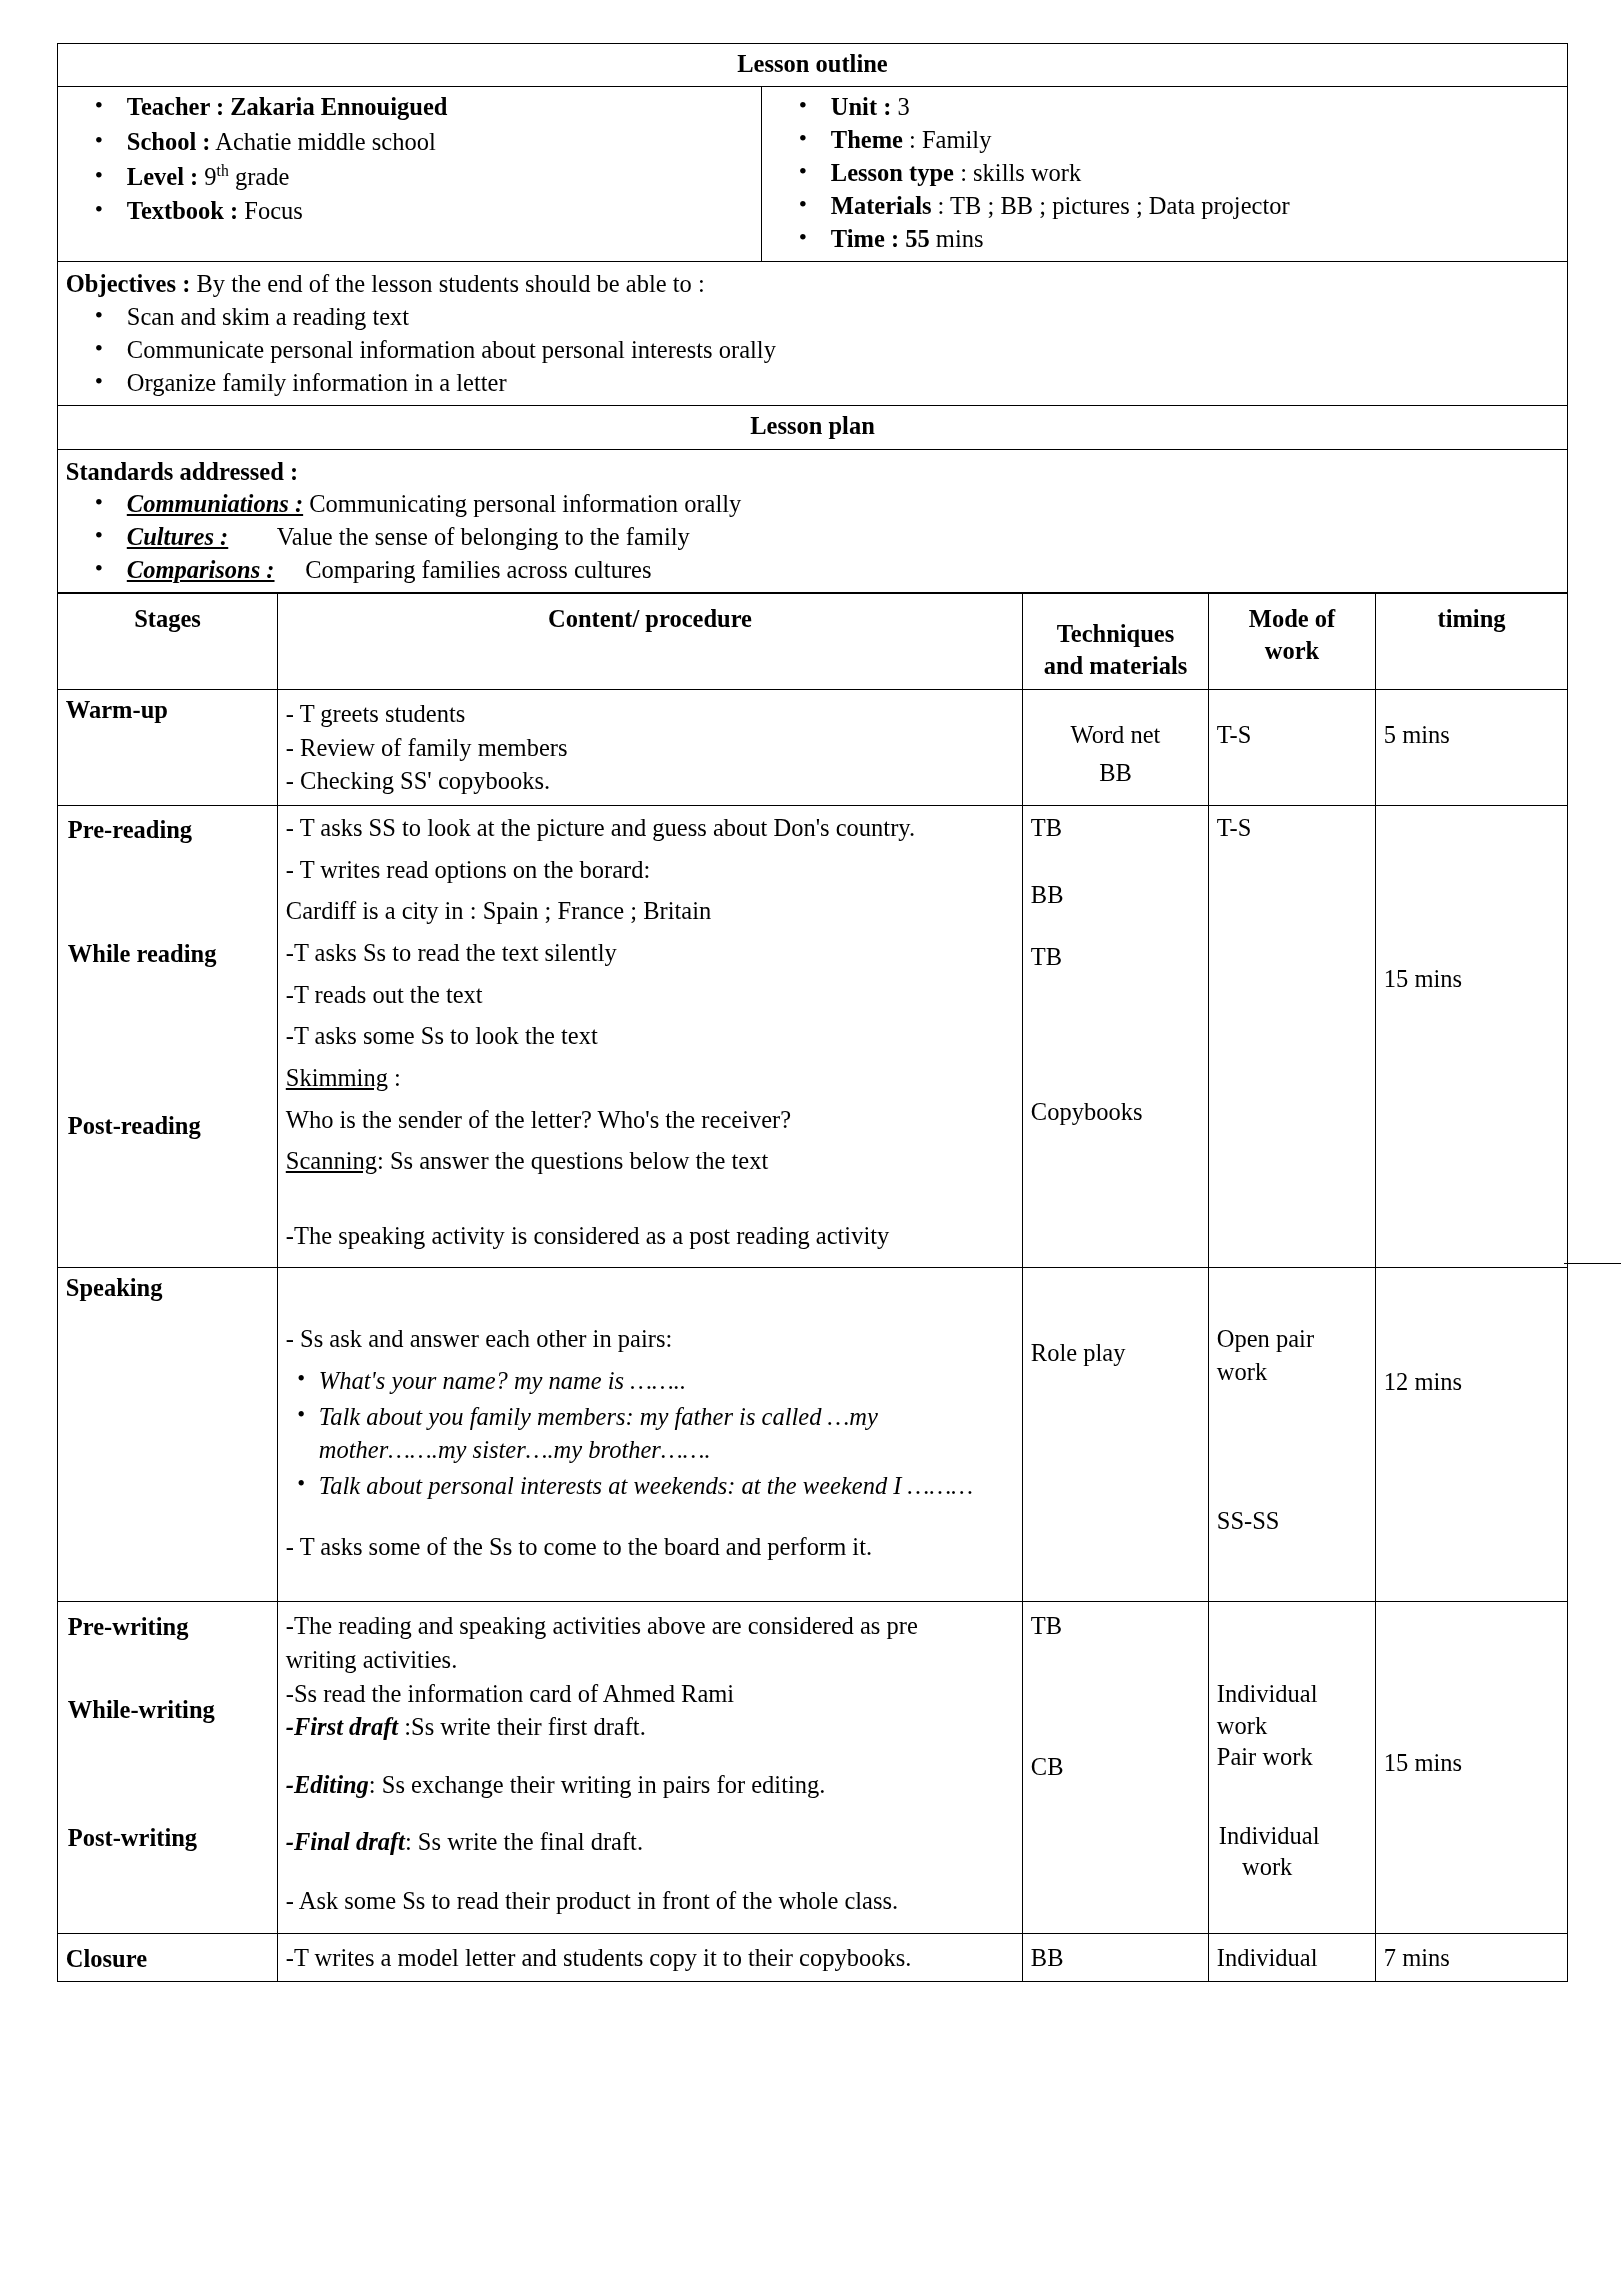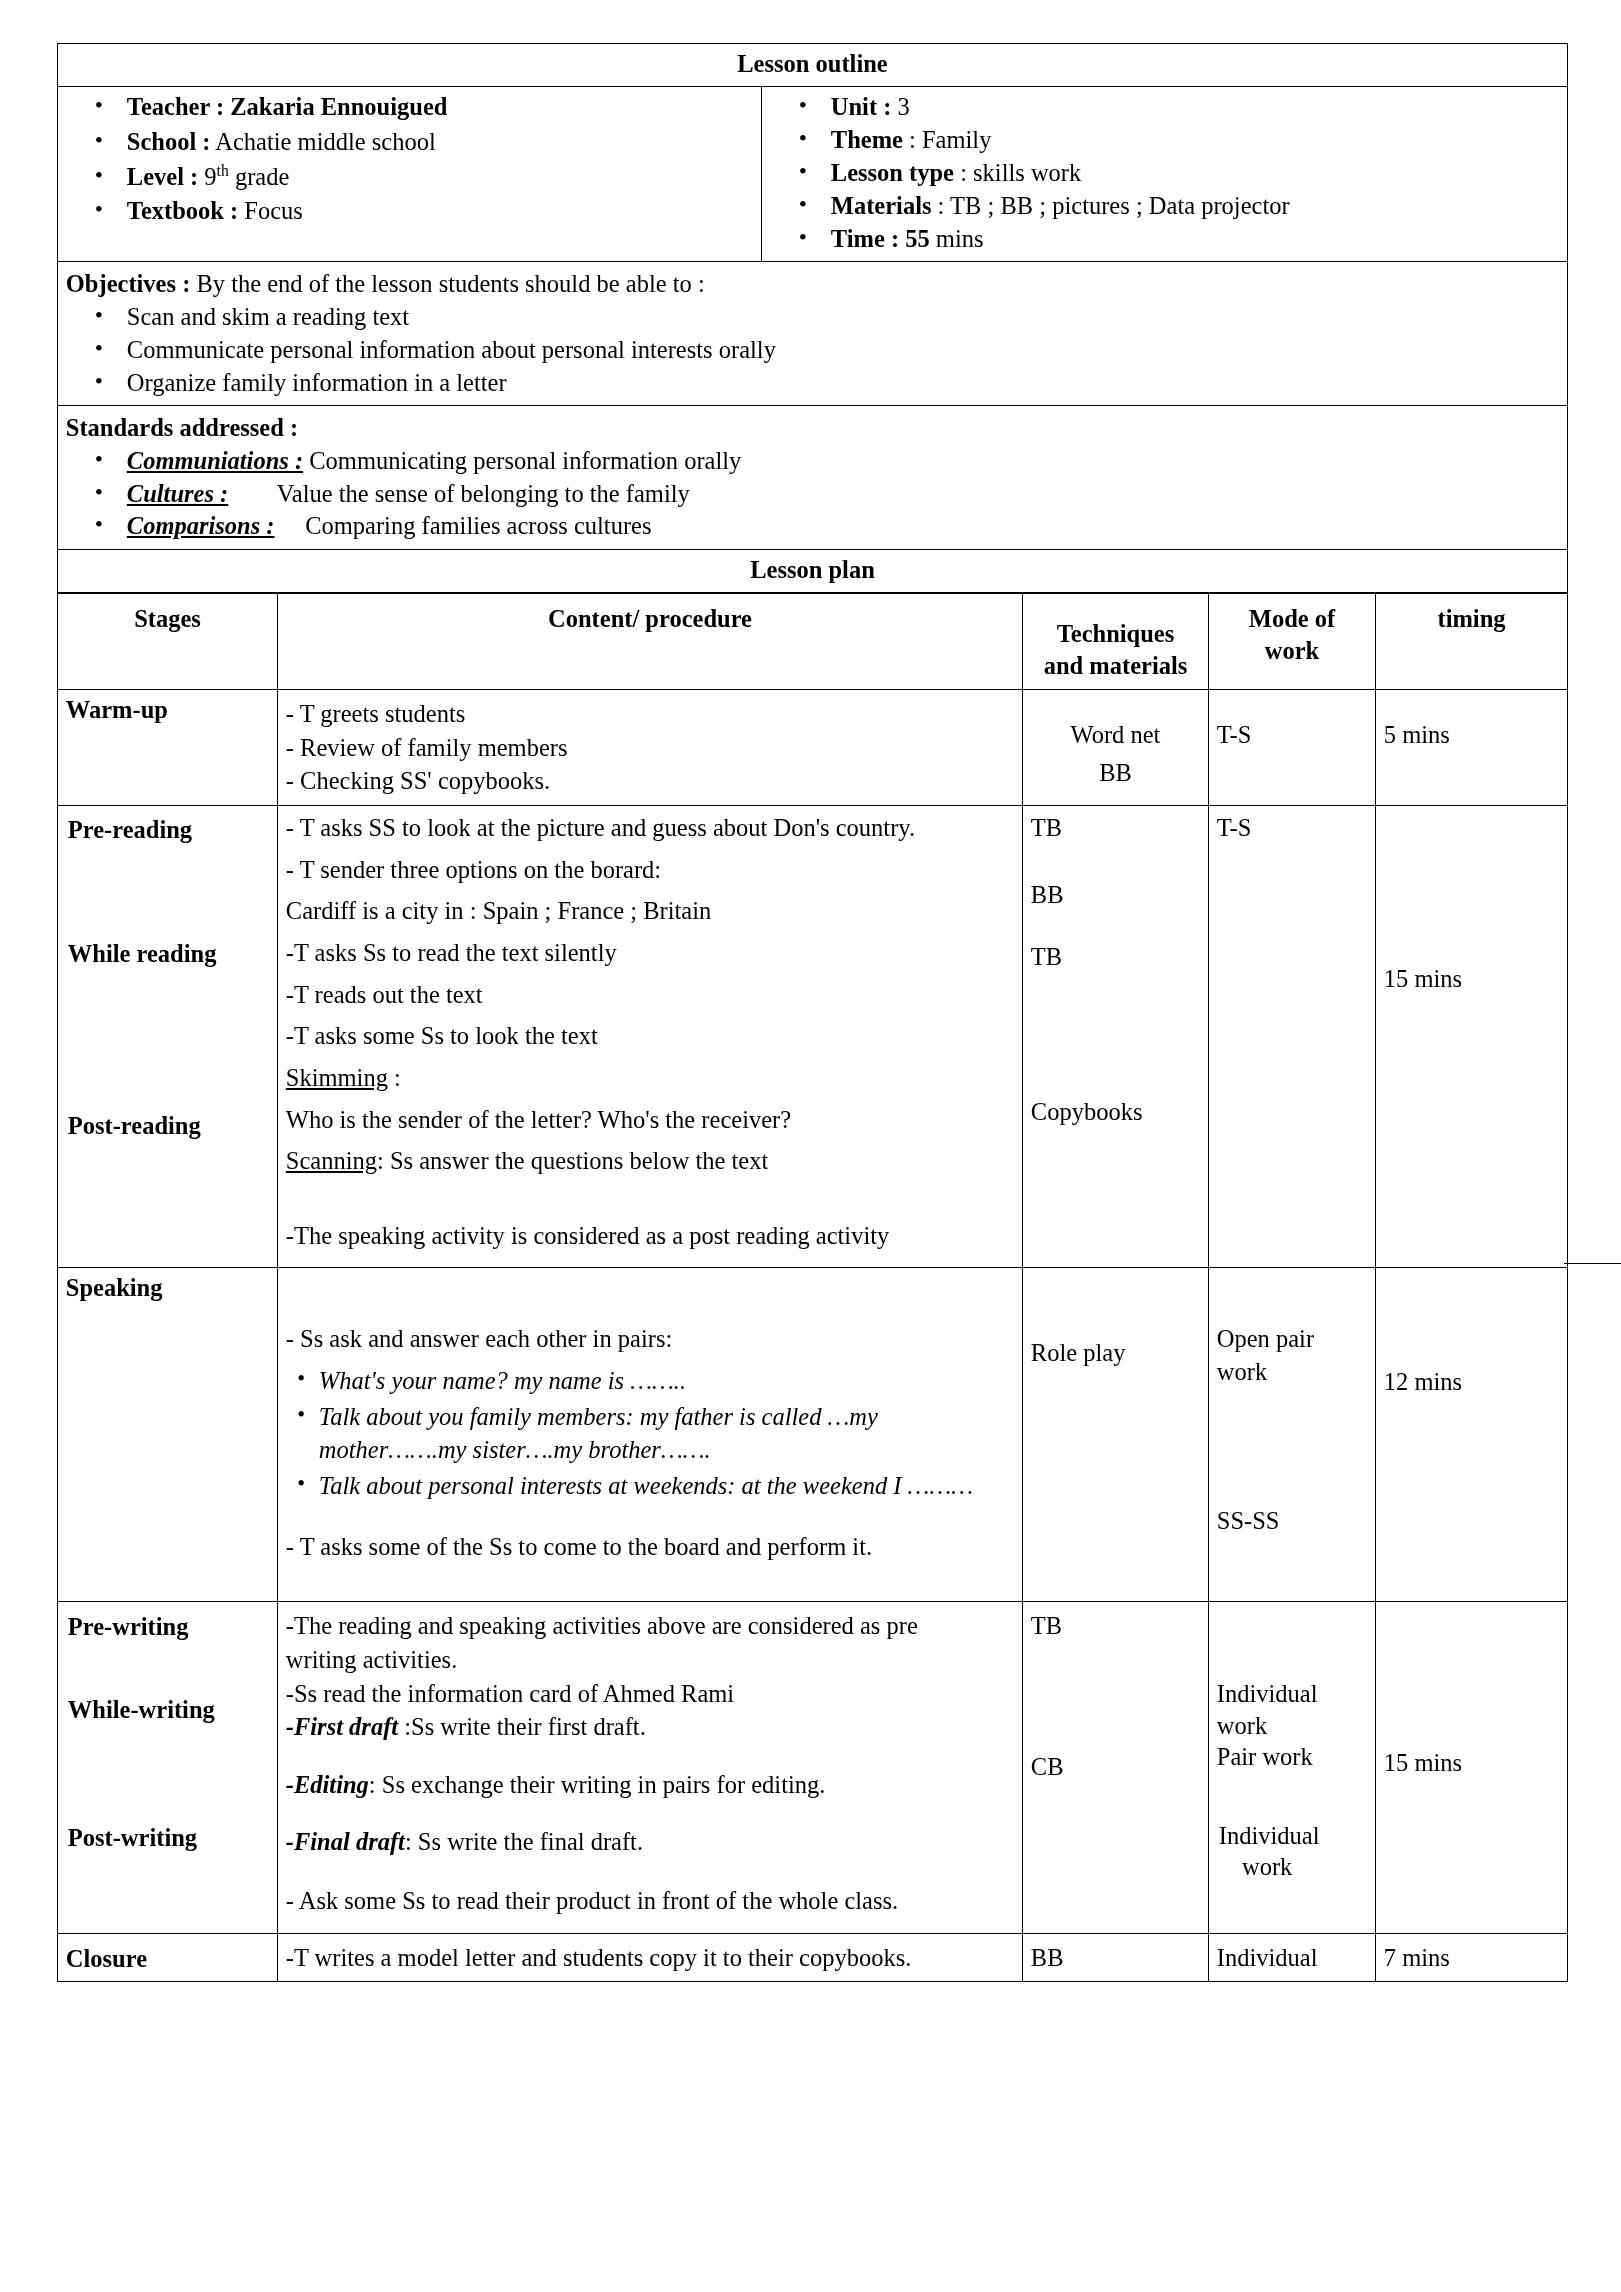--- a/index.html
+++ b/index.html
@@ -208,43 +208,43 @@
           </div>
           <ul class="bl tight">
             <li>Scan and skim a reading text</li>
             <li>Communicate personal information about personal interests orally</li>
             <li>Organize family information in a letter</li>
           </ul>
         </td>
       </tr>
 
       <tr>
+        <td colspan="2" class="banner">Lesson plan</td>
+      </tr>
+
+      <tr>
         <td colspan="2">
           <div class="blockhead">Standards addressed :</div>
           <ul class="bl tight">
             <li>
               <span class="biu">Communiations :</span>
               <span>Communicating  personal information orally</span>
             </li>
             <li>
               <span class="biu">Cultures :</span>
               &nbsp;&nbsp;&nbsp;&nbsp;&nbsp;&nbsp;
               <span>Value the sense of belonging to the family</span>
             </li>
             <li>
               <span class="biu">Comparisons :</span>
               &nbsp;&nbsp;&nbsp;
               <span>Comparing families across cultures</span>
             </li>
           </ul>
         </td>
-      </tr>
-
-      <tr>
-        <td colspan="2" class="banner">Lesson plan</td>
       </tr>
     </tbody>
   </table>
 
   <table class="doc" style="margin-top:-1.6px;">
     <colgroup>
       <col style="width:220px">
       <col style="width:745px">
       <col style="width:186px">
       <col style="width:167px">
@@ -282,21 +282,21 @@
       </tr>
 
       <tr>
         <td class="stagecell" style="position:relative; height:421px;">
           <div style="position:absolute; top:7.8px; left:9.8px;">Pre-reading</div>
           <div style="position:absolute; top:132px; left:9.8px;">While reading</div>
           <div style="position:absolute; top:304px; left:9.8px;">Post-reading</div>
         </td>
         <td class="proc" style="padding-top:5.9px;">
           <p>- T asks SS to look at the picture and guess about Don's country.</p>
-          <p>- T sender three options on the borard:</p>
+          <p>- T writes read options on the borard:</p>
           <p>Cardiff is a city in : Spain ; France ; Britain</p>
           <p>-T asks Ss to read the text silently</p>
           <p>-T  reads out the text</p>
           <p>-T asks some Ss to look the text</p>
           <p><span class="u">Skimming</span><span> :</span></p>
           <p>Who is the sender of the letter? Who's the receiver?</p>
           <p><span class="u">Scanning</span><span>: Ss answer the questions below the text</span></p>
           <p style="padding-top:33px;">-The speaking activity is considered as a post reading activity</p>
         </td>
         <td class="tech" style="padding-top:5.9px; position:relative;">

